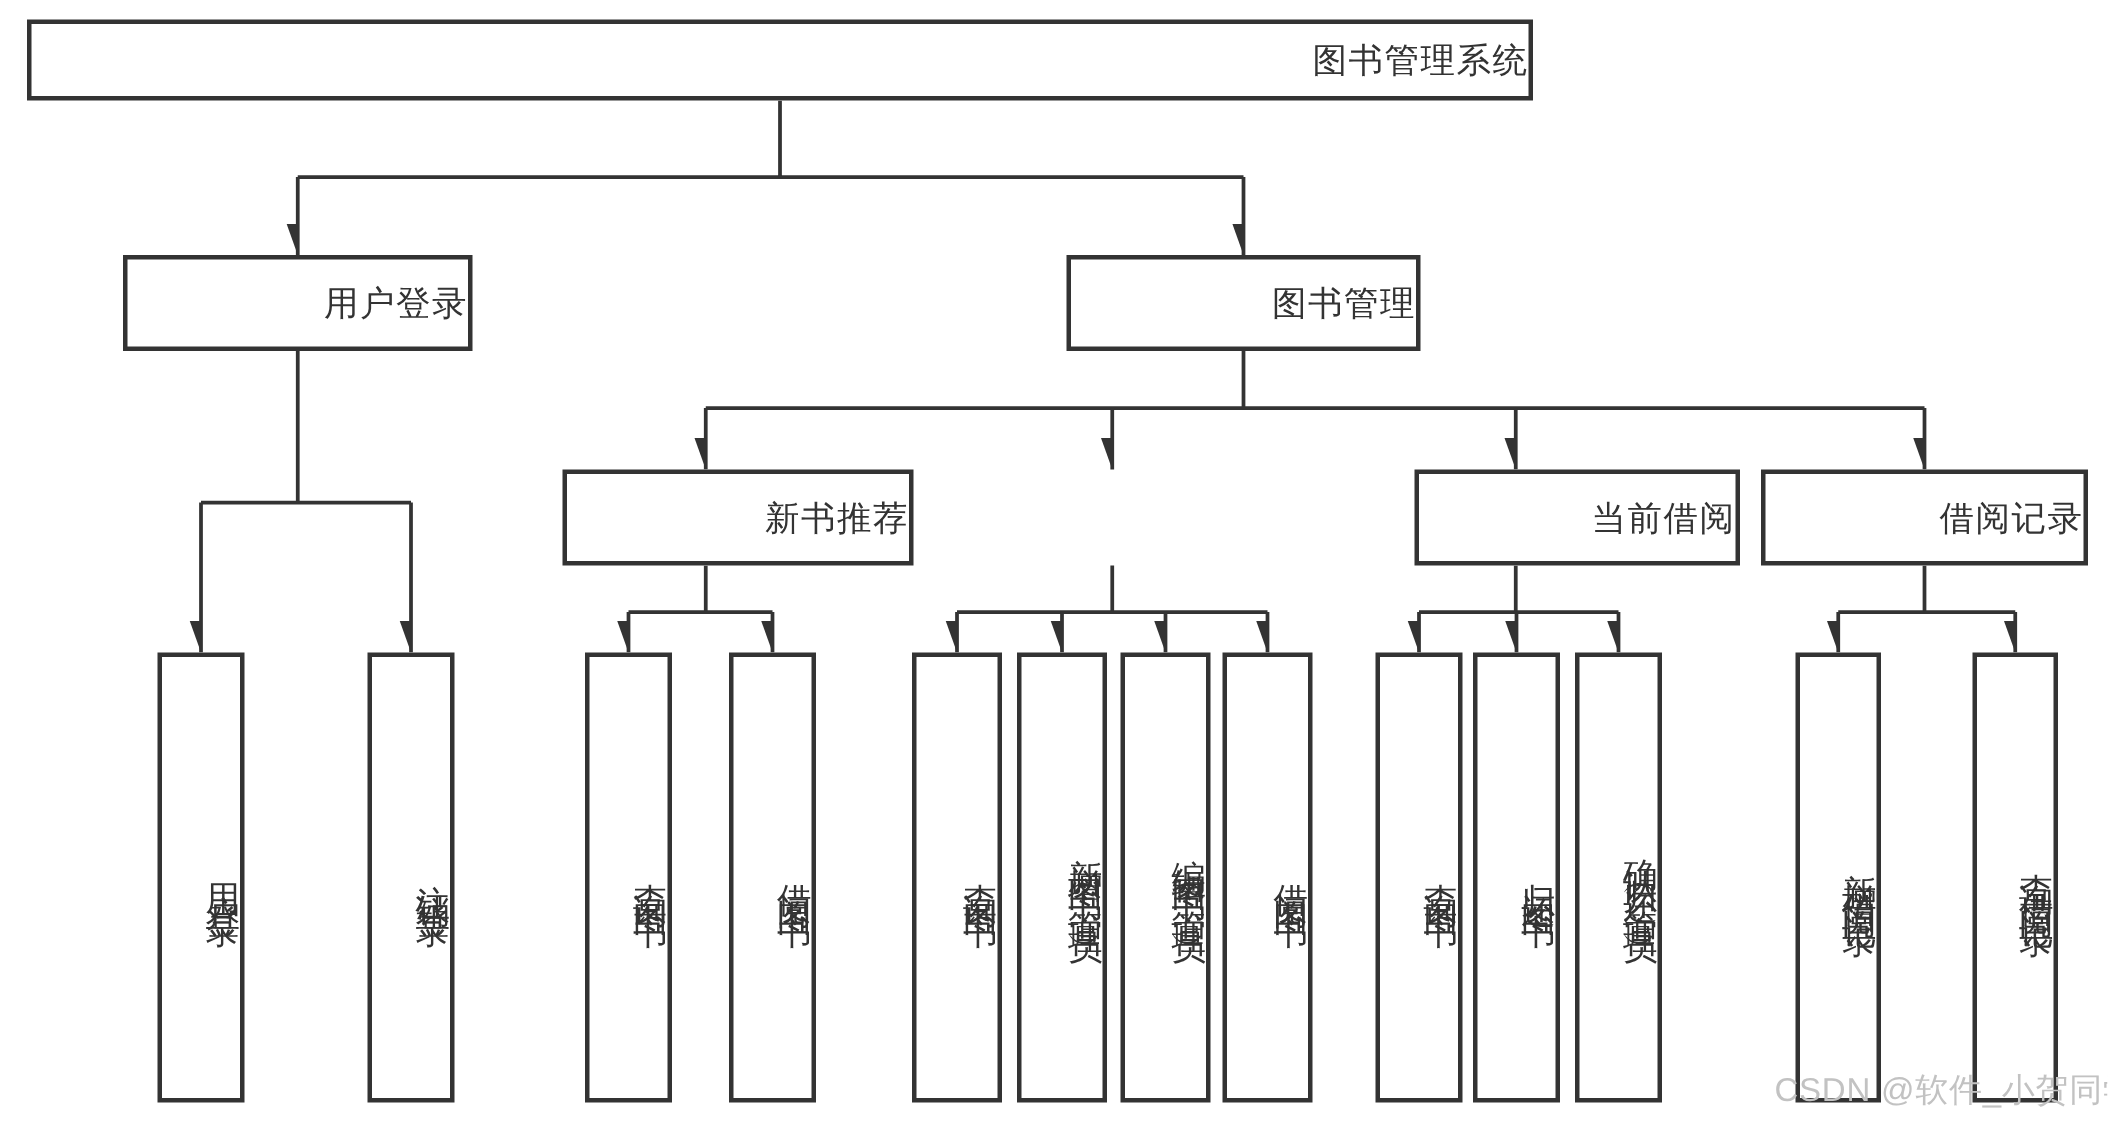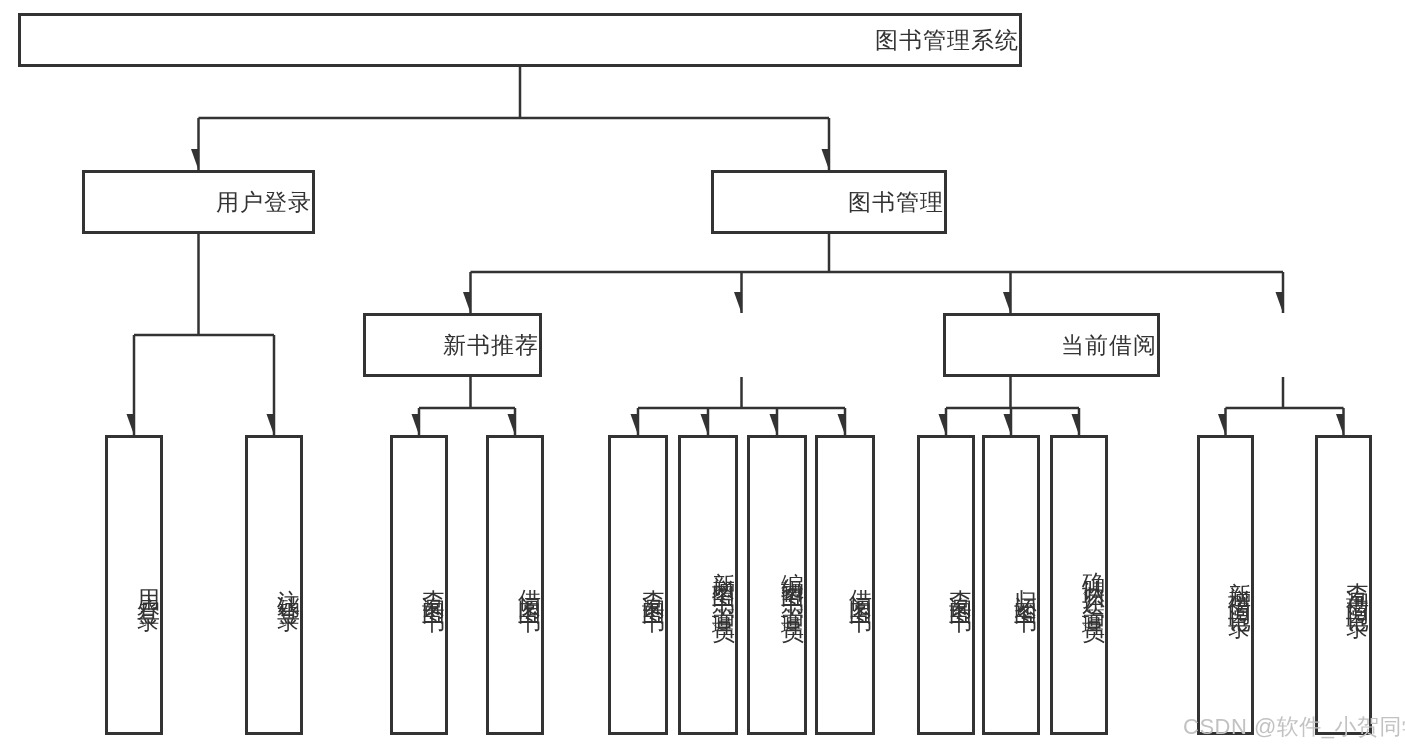--- a/index.html
+++ b/index.html
@@ -109,25 +109,28 @@
     <span>图书管理系统</span>
   </div>
 
   <div class="node h" style="left:82px; top:170px; width:233px; height:64px;">
     <span>用户登录</span>
   </div>
   <div class="node h" style="left:711px; top:170px; width:236px; height:64px;">
     <span>图书管理</span>
   </div>
 
-  <div class="node h" style="left:363px; top:313px; width:179px; height:64px;">
+  <div class="node h" style="left:375px; top:313px; width:234px; height:64px;">
     <span>新书推荐</span>
   </div>
   <div class="node h" style="left:902px; top:313px; width:217px; height:64px;margin-left:41px;">
     <span>当前借阅</span>
+  </div>
+  <div class="node h" style="left:1174px; top:313px; width:218px; height:64px;">
+    <span>借阅记录</span>
   </div>
 
   <div class="node leaf" style="left:105px; top:435px; width:58px; height:300px;">
     <span>用户登录</span>
   </div>
   <div class="node leaf" style="left:245px; top:435px; width:58px; height:300px;">
     <span>注销登录</span>
   </div>
 
   <div class="node leaf" style="left:390px; top:435px; width:58px; height:300px;">

